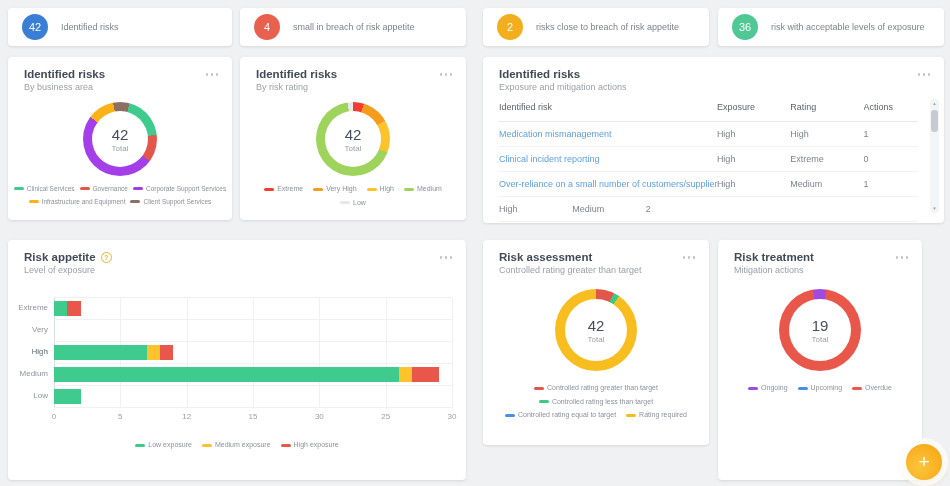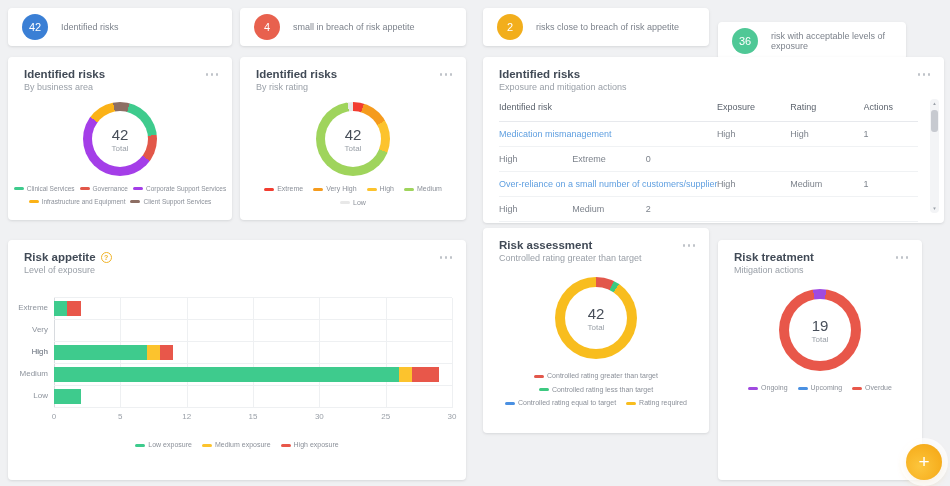--- a/index.html
+++ b/index.html
@@ -69,21 +69,21 @@
     <div class="kpi-label">Identified risks</div>
   </div>
   <div class="card kpi" style="left:240px;top:8px;width:226px">
     <div class="kpi-circle" style="background:#e8614e">4</div>
     <div class="kpi-label">small in breach of risk appetite</div>
   </div>
   <div class="card kpi" style="left:483px;top:8px;width:226px">
     <div class="kpi-circle" style="background:#f2ae1c">2</div>
     <div class="kpi-label">risks close to breach of risk appetite</div>
   </div>
-  <div class="card kpi" style="left:718px;top:22px;width:188px">
+  <div class="card kpi" style="left:718px;top:8px;width:226px">
     <div class="kpi-circle" style="background:#4fc896">36</div>
     <div class="kpi-label">risk with acceptable levels of exposure</div>
   </div>
 
   <div class="card" style="left:8px;top:57px;width:224px;height:163px">
     <div class="card-head">
       <div>
         <div class="card-title">
             <span>Identified risks</span>
           </div>
@@ -160,20 +160,21 @@
           <span class="t-c t-c2">Rating</span>
           <span class="t-c t-c3">Actions</span>
         </div>
         <div class="t-row">
           <span class="t-c t-c0 t-link">Medication mismanagement</span>
           <span class="t-c t-c1">High</span>
           <span class="t-c t-c2">High</span>
           <span class="t-c t-c3">1</span>
         </div>
         <div class="t-row">
+          <span class="t-c t-c0 t-link">Clinical incident reporting</span>
           <span class="t-c t-c1">High</span>
           <span class="t-c t-c2">Extreme</span>
           <span class="t-c t-c3">0</span>
         </div>
         <div class="t-row">
           <span class="t-c t-c0 t-link">Over-reliance on a small number of customers/suppliers</span>
           <span class="t-c t-c1">High</span>
           <span class="t-c t-c2">Medium</span>
           <span class="t-c t-c3">1</span>
         </div>
@@ -252,21 +253,21 @@
           </div>
         </div>
       </div>
     <div class="legend bar-legend">
         <span class="lg-item"><i class="lg-dash" style="background:#3ecb8d"></i>Low exposure</span>
         <span class="lg-item"><i class="lg-dash" style="background:#fcc32d"></i>Medium exposure</span>
         <span class="lg-item"><i class="lg-dash" style="background:#e8574a"></i>High exposure</span>
       </div>
   </div>
 
-  <div class="card" style="left:483px;top:228px;width:226px;height:205px">
+  <div class="card" style="left:483px;top:240px;width:226px;height:205px">
     <div class="card-head">
       <div>
         <div class="card-title">
             <span>Risk assessment</span>
           </div>
         <div class="card-sub">Controlled rating greater than target</div>
       </div>
       <span class="dots">
           <i></i>
           <i></i>

